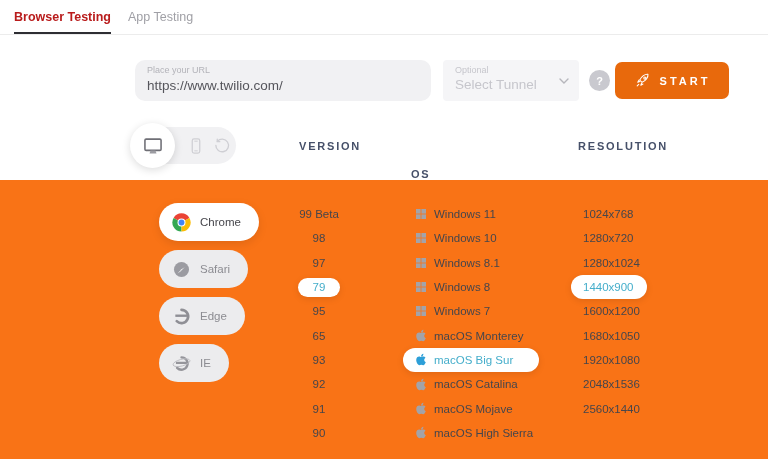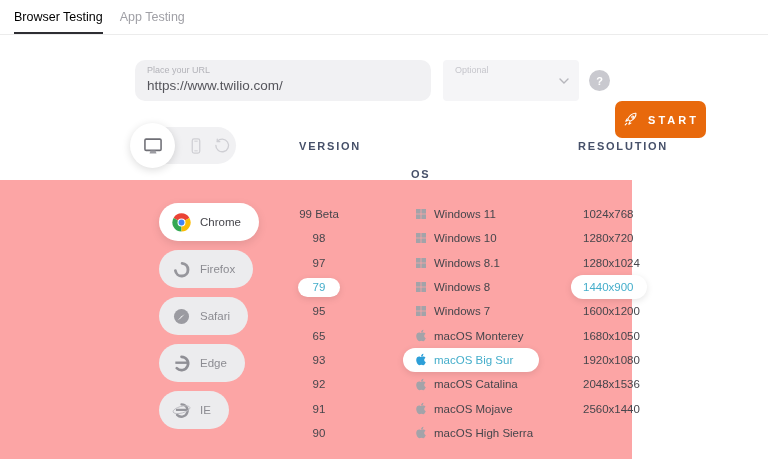--- a/index.html
+++ b/index.html
@@ -4,52 +4,52 @@
 <style>
   * { margin:0; padding:0; box-sizing:border-box; }
   html,body { width:768px; height:459px; }
   body { position:relative; background:#fff; font-family:"Liberation Sans", sans-serif; overflow:hidden; color:#4a4a50; }
 
   
   .tabbar { position:absolute; top:0; left:0; width:768px; height:35px; background:#fff;
             border-bottom:1px solid #ececec; display:flex; align-items:stretch; padding-left:14px; gap:17px; }
   .tab { display:flex; align-items:center; font-size:12.5px; color:#a0a0a6; cursor:pointer;
          border-bottom:2px solid transparent; padding-top:1px; }
-  .tab.active { color:#000000; font-weight:normal; border-bottom-color:#2e2e33; }
+  .tab.active { color:#b91c1c; font-weight:bold; border-bottom-color:#2e2e33; }
 
   
   .url-field { position:absolute; left:135px; top:60px; width:296px; height:41px; background:#f1f1f3;
                border-radius:10px; padding:5px 12px; }
   .field-label { font-size:9px; color:#b3b3b9; display:block; line-height:11px; }
   .url-input { border:none; background:transparent; outline:none; font-family:inherit;
                font-size:13.5px; color:#55555b; width:100%; height:17px; }
   .tunnel { position:absolute; left:443px; top:60px; width:136px; height:41px; background:#f5f5f7;
             border-radius:4px; padding:5px 12px; cursor:pointer; }
   .tunnel .field-label { color:#c6c6cc; }
   .tunnel-value { font-size:13.5px; color:#c6c6cc; line-height:17px; white-space:nowrap; }
   .tunnel-chevron { position:absolute; right:10px; top:18px; display:flex; }
   .help { position:absolute; left:589px; top:70px; width:21px; height:21px; border-radius:50%;
           background:#c9c9cf; color:#fff; font-size:11px; font-weight:bold;
           display:flex; align-items:center; justify-content:center; cursor:pointer; }
-  .start { position:absolute; left:615px; top:62px; width:91px; height:37px; border:none; border-radius:7px;
-           background:#e8690c; display:flex; align-items:center; justify-content:center; gap:9px; cursor:pointer;margin-top:39px; }
+  .start { position:absolute; left:615px; top:62px; width:114px; height:37px; border:none; border-radius:7px;
+           background:#e8690c; display:flex; align-items:center; justify-content:center; gap:9px; cursor:pointer; }
   .start-label { color:#fff; font-size:11px; font-weight:bold; letter-spacing:3px; font-family:inherit; }
 
   
   .device-toggle { position:absolute; left:133px; top:127px; width:103px; height:37px;
                    background:#f1f1f3; border-radius:18.5px; }
   .dev-circle { position:absolute; left:-3px; top:-4px; width:45px; height:45px; background:#fff; border-radius:50%;
                 box-shadow:0 2px 8px rgba(0,0,0,.14); display:flex; align-items:center; justify-content:center; cursor:pointer; }
   .dev-btn { position:absolute; top:0; height:37px; display:flex; align-items:center; cursor:pointer; }
   .dev-btn.phone { left:53px; } .dev-btn.hist { left:79px; }
   .col-header { position:absolute; top:140px; font-size:11px; font-weight:bold; letter-spacing:1.8px; color:#465069; }
   #h-version { left:299px; } #h-os { left:411px;margin-top:28px; } #h-res { left:578px; }
 
   
-  .content { position:absolute; left:0; top:180px; width:632px; height:279px; background:#fca5a5; }
+  .content { position:absolute; left:0; top:180px; width:768px; height:279px; background:#f97316; }
 
   .browser-list { position:absolute; left:159px; top:23px; display:flex; flex-direction:column; gap:9px; }
   .browser-pill { height:38px; border-radius:19px; display:flex; align-items:center; gap:9px;
                   padding:0 18px 0 13px; background:#ececee; color:#8c8c92; font-size:11.5px;
                   cursor:pointer; width:max-content; }
   .browser-pill.sel { background:#fff; box-shadow:0 3px 10px rgba(0,0,0,.1); color:#46464c; }
   .bicon { display:flex; width:19px; justify-content:center; }
 
   .version-list { position:absolute; left:269px; top:22px; width:100px; }
   .vrow { height:24.3px; display:flex; align-items:center; justify-content:center;
@@ -79,20 +79,21 @@
   <div class="tab">App Testing</div>
 </div>
 
 <div class="url-field">
   <span class="field-label">Place your URL</span>
   <input class="url-input" type="text" value="https://www.twilio.com/" style="">
 </div>
 
 <div class="tunnel">
   <span class="field-label">Optional</span>
+  <div class="tunnel-value">Select Tunnel</div>
   <span class="tunnel-chevron">
     <svg viewBox="0 0 10 6" width="10" height="6" fill="none" stroke="#b6b6bc" stroke-width="1.4" stroke-linecap="round">
         <path d="M1 1l4 4 4-4"></path>
       </svg>
   </span>
 </div>
 
 <div class="help">?</div>
 
 <button class="start">
@@ -150,28 +151,20 @@
             <path d="M50 50 L50 98 A48 48 0 0 0 91.6 26 Z" fill="#fbbc05"></path>
             <circle cx="50" cy="50" r="21" fill="#fff"></circle>
             <circle cx="50" cy="50" r="15.5" fill="#4285f4"></circle>
           </svg>
         </span>
         <span>Chrome</span>
       </div>
       <div class="browser-pill">
         <span class="bicon">
           <svg viewBox="0 0 24 24" width="19" height="19">
-            <path d="M12.8 4.2a8 8 0 1 1-8.5 9.2" fill="none" stroke="#96969c" stroke-width="3.6" stroke-linecap="round"></path>
-          </svg>
-        </span>
-        <span>Firefox</span>
-      </div>
-      <div class="browser-pill">
-        <span class="bicon">
-          <svg viewBox="0 0 24 24" width="19" height="19">
             <circle cx="12" cy="12" r="9.5" fill="#9b9ba1"></circle>
             <path d="M7 17l3.9-2.7 5.1-5.3-3.9 2.7z" fill="#fff"></path>
           </svg>
         </span>
         <span>Safari</span>
       </div>
       <div class="browser-pill">
         <span class="bicon">
           <svg viewBox="0 0 24 24" width="19" height="19">
             <path d="M12 3.6a8.4 8.4 0 1 1-6 14.3" fill="none" stroke="#8f8f95" stroke-width="3.4" stroke-linecap="round"></path>

